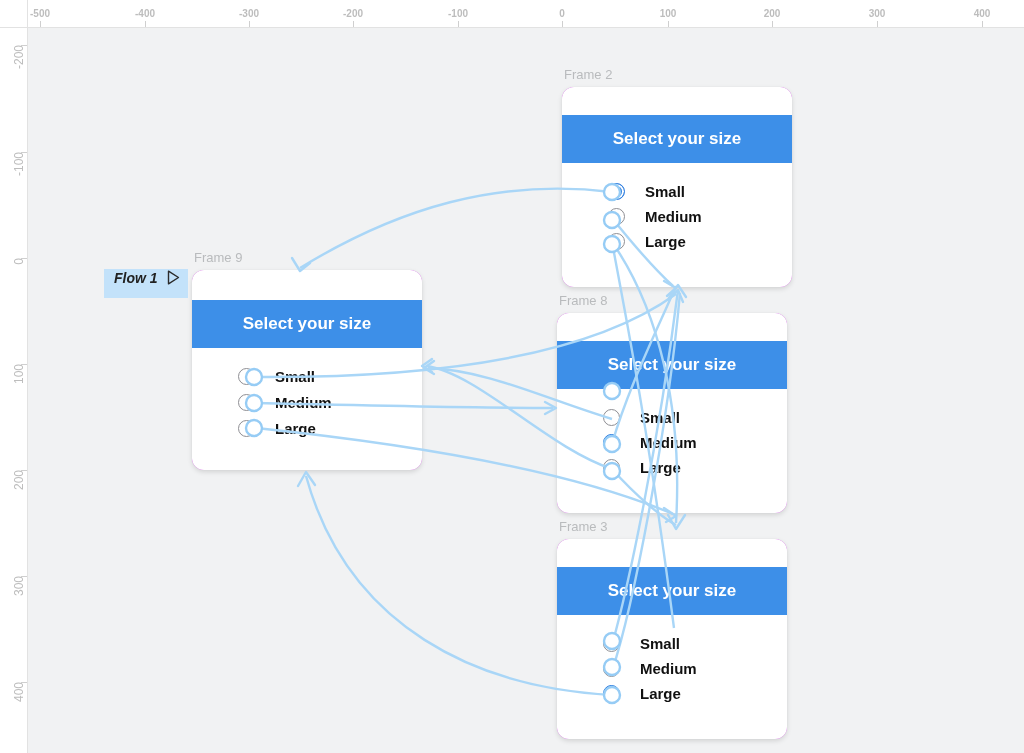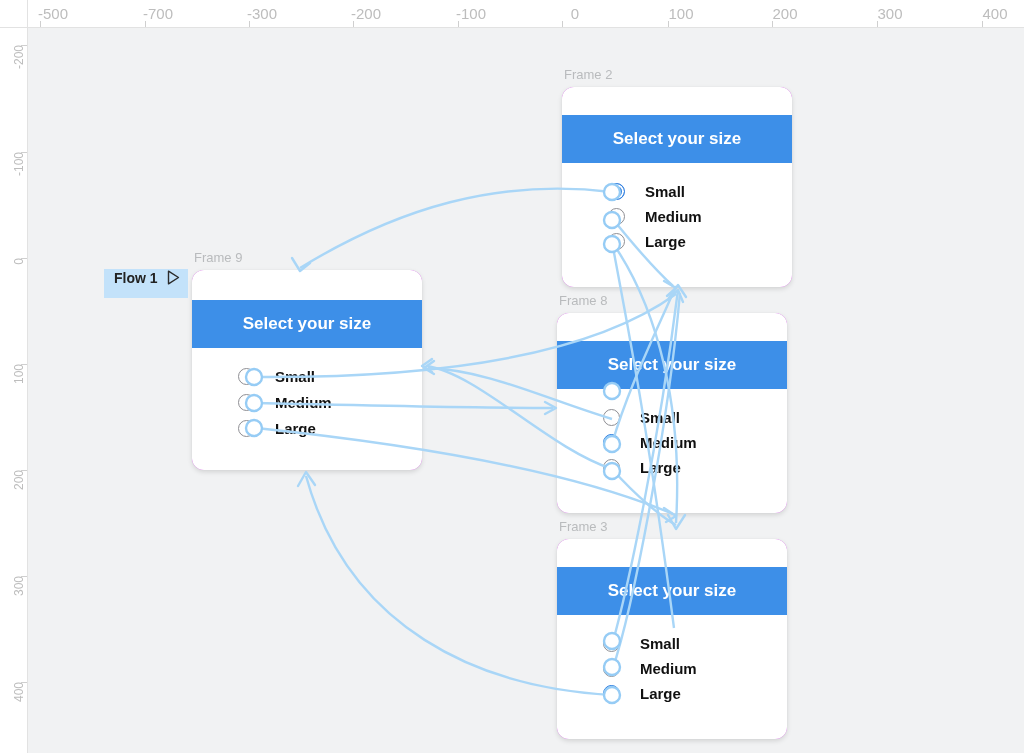--- a/index.html
+++ b/index.html
@@ -22,22 +22,22 @@
     background: #ffffff; border-bottom: 1px solid #e2e2e2; z-index: 30;
   }
   .ruler-left {
     position: absolute; left: 0; top: 0; width: 28px; height: 753px;
     background: #ffffff; border-right: 1px solid #e2e2e2; z-index: 30;
   }
   .tick-h {
     position: absolute; bottom: 0; width: 1px; height: 6px; background: #cfcfcf;
   }
   .tick-h .lbl {
-    position: absolute; bottom: 7px; left: 13px; transform: translateX(-50%);
-    font-size: 15px; color: #bdbdbd; white-space: nowrap; line-height: 12px;
+    position: absolute; bottom: 7px; left: 0; transform: translateX(-50%);
+    font-size: 10px; color: #bdbdbd; white-space: nowrap; line-height: 12px; font-weight: bold;
   }
   .tick-v {
     position: absolute; right: 0; height: 1px; width: 6px; background: #cfcfcf;
   }
   .tick-v .lbl {
     position: absolute; right: 8px; top: 0;
     transform: translateY(-50%) rotate(-90deg);
     transform-origin: 100% 50%;
     font-size: 12px; color: #bdbdbd; white-space: nowrap; line-height: 12px;
   }
@@ -76,21 +76,21 @@
   }
   .radio.on {
     border-color: #2f7fe0; background: #2f7fe0;
     box-shadow: inset 0 0 0 2px #ffffff, inset 0 0 0 10px #2f7fe0;
   }
   .opt-label { color: #111111; font-weight: bold; white-space: nowrap; }
 
   
   .flow-badge {
     position: absolute; display: flex; align-items: center;
-    background: #c3e2fa; padding: 0 8px 12px 10px; gap: 9px; z-index: 20;
+    background: #c3e2fa; padding: 0 8px 12px 10px; gap: 9px; z-index: 20; font-style: italic;
   }
   .flow-badge .flow-text {
     font-size: 14px; color: #222; font-weight: bold; line-height: 14px;
   }
   .play-outline {
     width: 13px; height: 15px; position: relative;
   }
 
   
   .wires { position: absolute; left: 0; top: 0; width: 996px; height: 725px;
@@ -270,21 +270,21 @@
       </span>
     </div>
 
   </div>
 
   <div class="ruler-top" id="ruler-top">
       <div class="tick-h" style="left: 40px;">
         <span class="lbl">-500</span>
       </div>
       <div class="tick-h" style="left: 145px;">
-        <span class="lbl">-700</span>
+        <span class="lbl">-400</span>
       </div>
       <div class="tick-h" style="left: 249px;">
         <span class="lbl">-300</span>
       </div>
       <div class="tick-h" style="left: 353px;">
         <span class="lbl">-200</span>
       </div>
       <div class="tick-h" style="left: 458px;">
         <span class="lbl">-100</span>
       </div>

